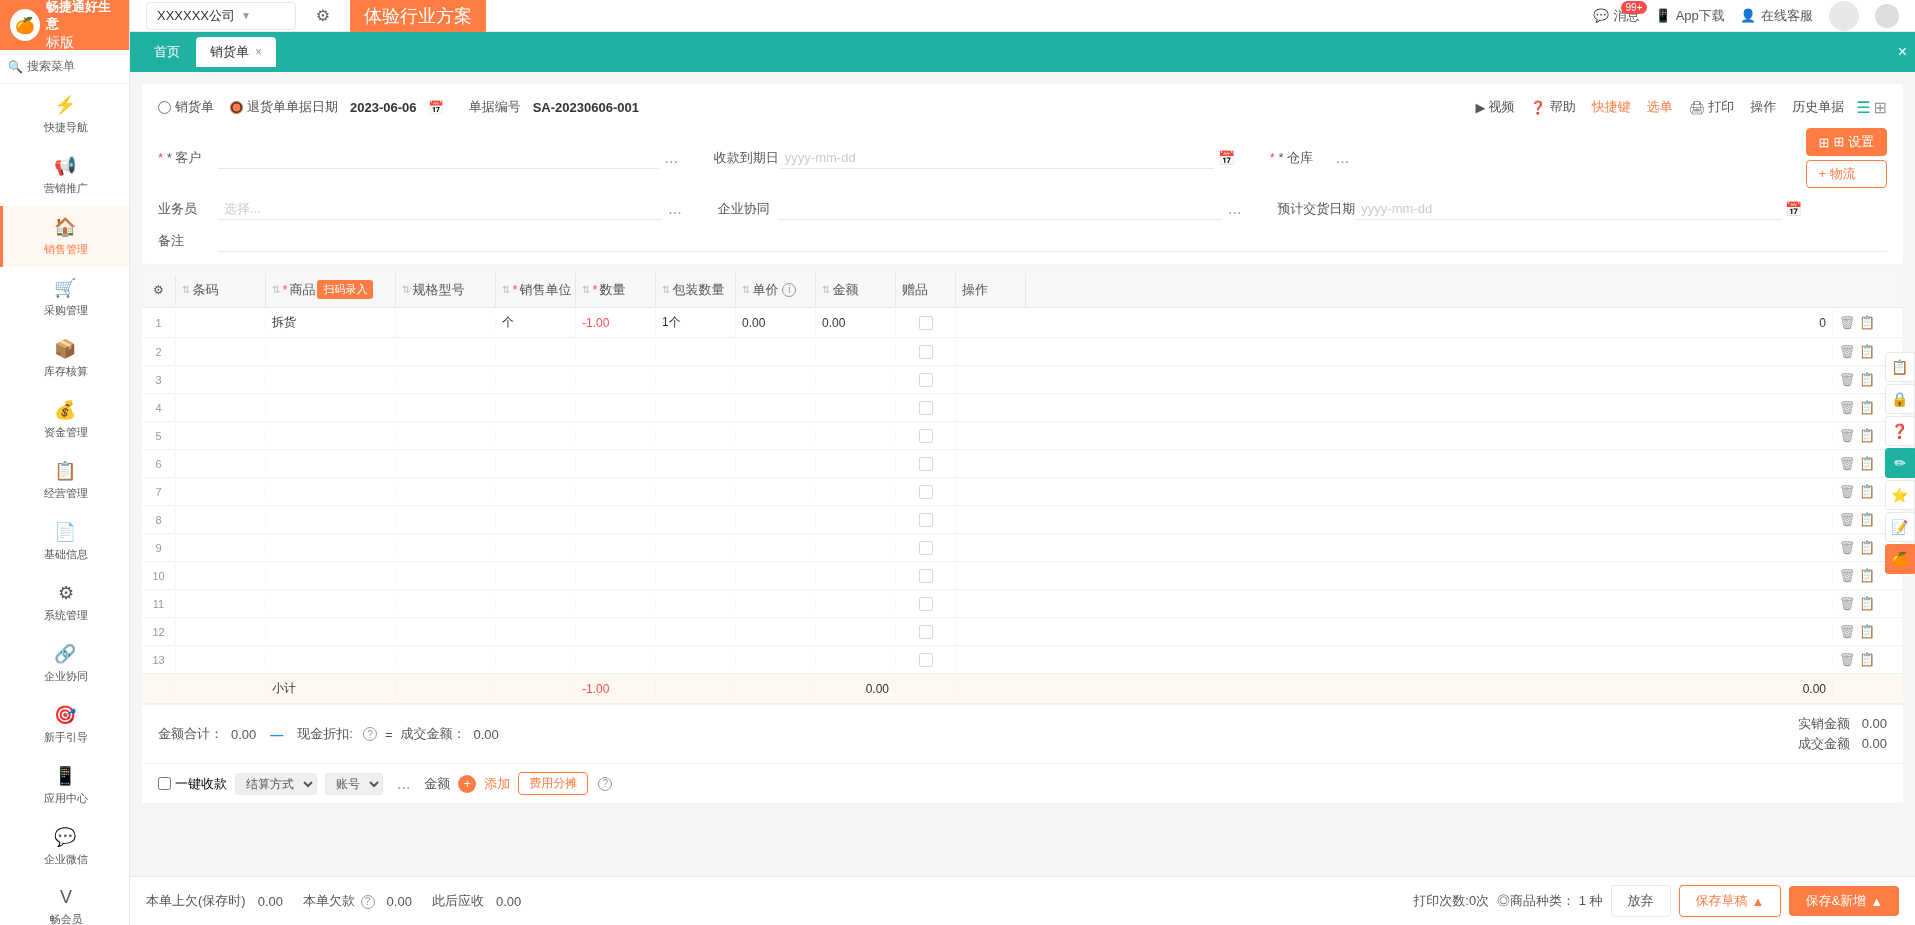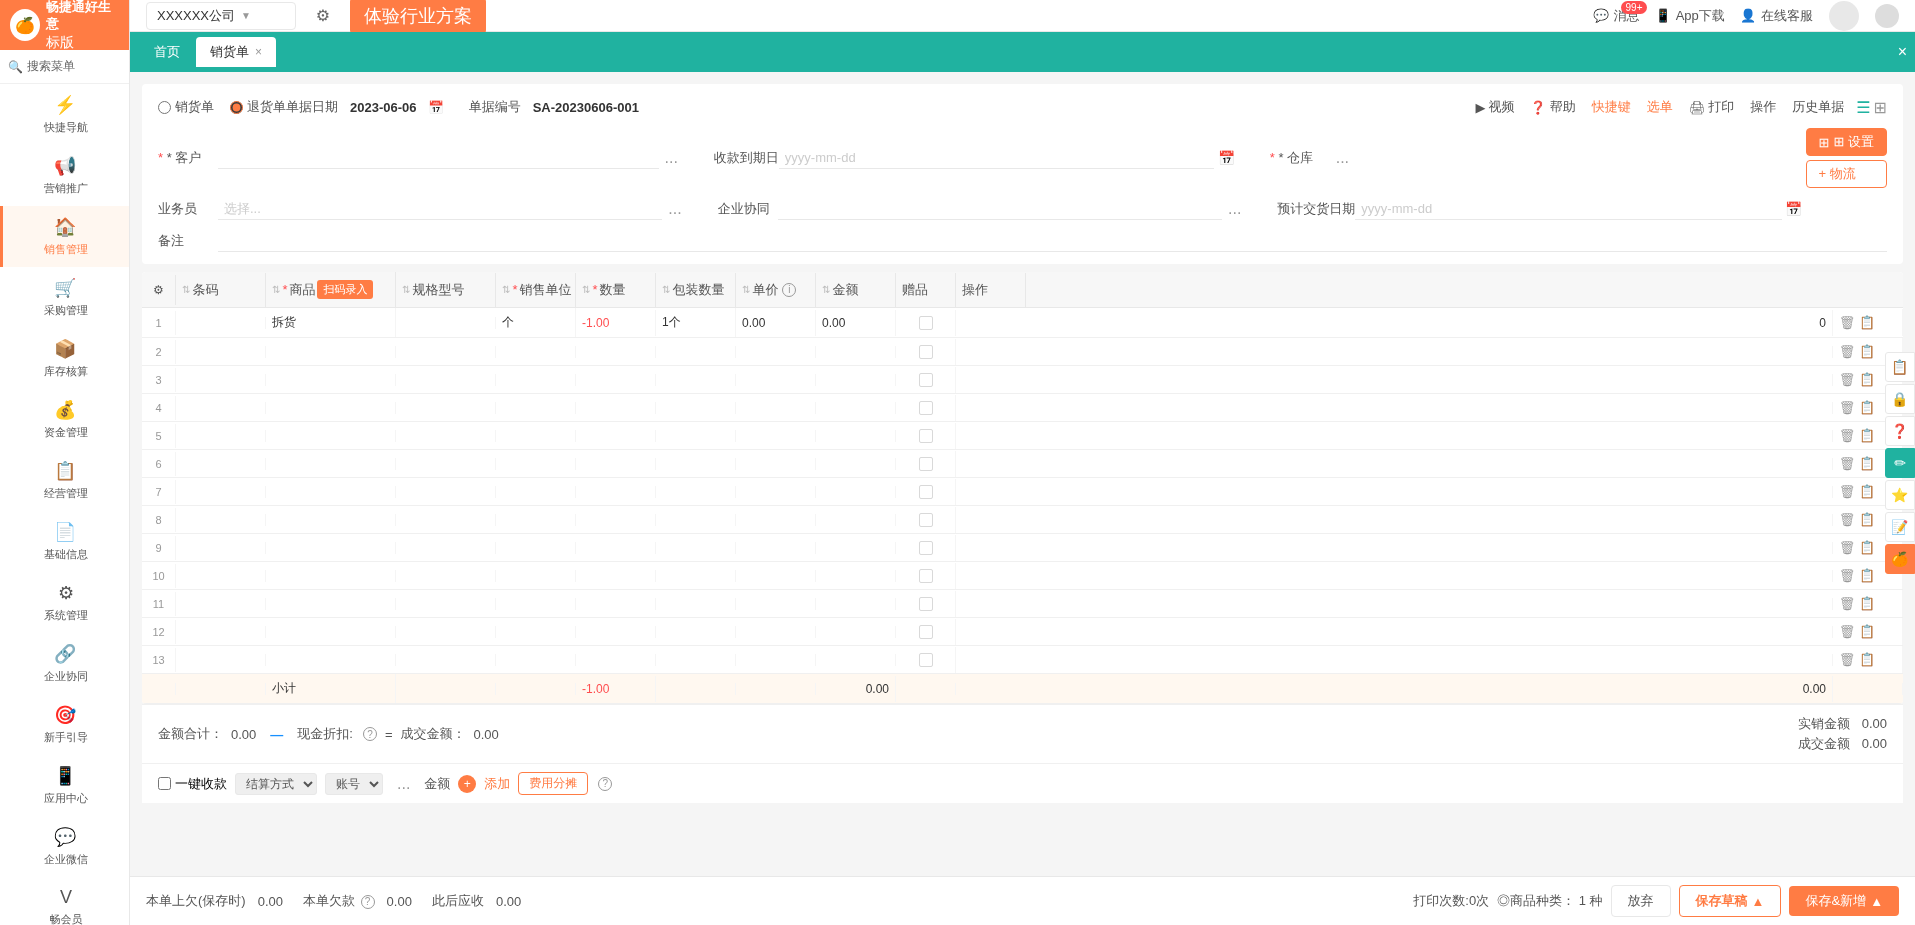--- a/index.html
+++ b/index.html
@@ -97,21 +97,21 @@
     .col-gift { width: 60px; flex-shrink: 0; }
     .col-avail { flex: 1; min-width: 60px; }
     .col-ops { width: 70px; flex-shrink: 0; }
 
     
     .footer-summary { background: #fff; padding: 10px 16px; border-top: 1px solid #f0f0f0; display: flex; align-items: center; gap: 8px; font-size: 13px; color: #555; }
     .footer-payment { background: #fff; padding: 8px 16px; border-top: 1px solid #f0f0f0; display: flex; align-items: center; gap: 8px; font-size: 12px; }
     .footer-bottom { background: #fff; padding: 8px 16px; border-top: 1px solid #e8e8e8; display: flex; align-items: center; gap: 12px; font-size: 12px; color: #555; flex-shrink: 0; }
     .bottom-right { margin-left: auto; display: flex; align-items: center; gap: 8px; }
     .discard-btn { border: 1px solid #e8e8e8; background: #fff; color: #555; border-radius: 4px; padding: 6px 16px; cursor: pointer; font-size: 13px; }
-    .save-draft-btn { border: 1px solid #ff7c44; background: #fff; color: #ff7c44; border-radius: 4px; padding: 6px 16px; cursor: pointer; font-size: 13px; display: flex; align-items: center; gap: 4px; font-weight: bold; }
+    .save-draft-btn { border: 1px solid #ff7c44; background: #fff; color: #ff7c44; border-radius: 4px; padding: 6px 16px; cursor: pointer; font-size: 13px; display: flex; align-items: center; gap: 4px; }
     .save-new-btn { background: #ff7c44; color: #fff; border: none; border-radius: 4px; padding: 6px 16px; cursor: pointer; font-size: 13px; display: flex; align-items: center; gap: 4px; }
 
     
     .right-float { position: fixed; right: 0; top: 50%; transform: translateY(-50%); display: flex; flex-direction: column; gap: 2px; background: transparent; z-index: 100; }
     .float-btn { width: 30px; height: 30px; background: #fff; border: 1px solid #e8e8e8; display: flex; align-items: center; justify-content: center; cursor: pointer; font-size: 14px; color: #666; border-radius: 3px 0 0 3px; }
     .float-btn.active { background: #20b2a0; color: #fff; border-color: #20b2a0; }
     .float-btn.orange { background: #ff7c44; color: #fff; border-color: #ff7c44; }
 
     .checkbox-cell { width: 14px; height: 14px; border: 1px solid #d9d9d9; border-radius: 2px; display: inline-block; }
 

